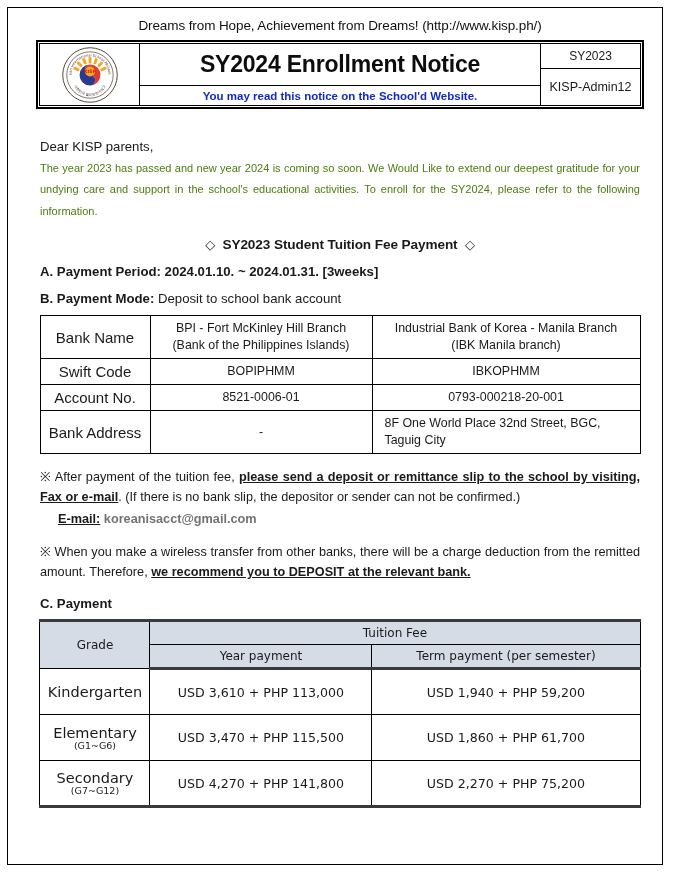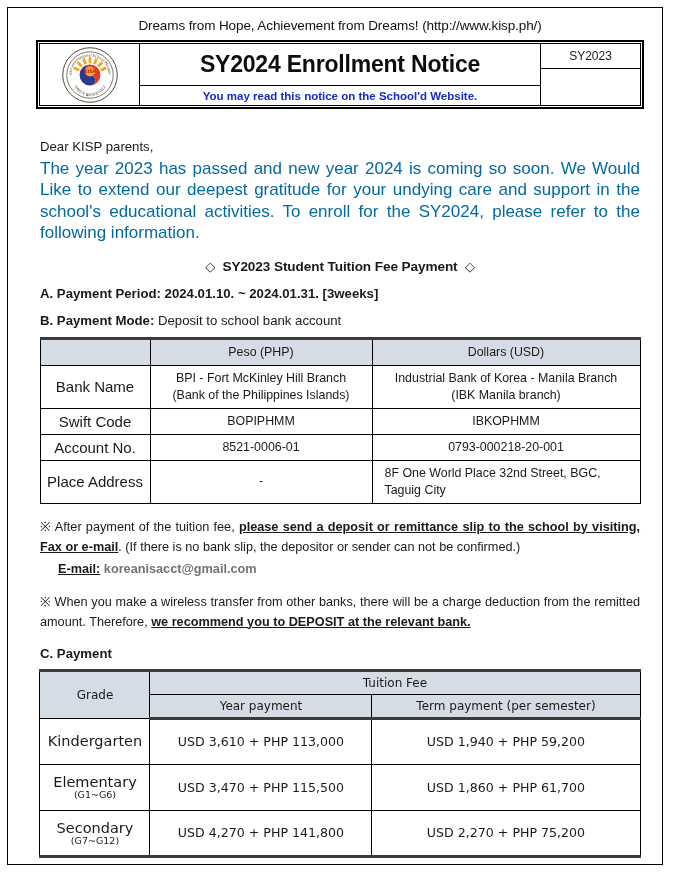--- a/index.html
+++ b/index.html
@@ -126,23 +126,23 @@
     width: 600px;
     margin: 0 auto;
     padding-top: 27px;
   }
   .p-line {
     font-size: 13.2px;
     line-height: 21.5px;
     color: #1a1a1a;
   }
   .p-intro {
-    font-size: 17px;
+    font-size: 11px;
     line-height: 21.5px;
-    color: #0369a1;
+    color: #4d7c0f;
     text-align: justify;
     margin-top: 0;
   }
   .section-head {
     text-align: center;
     font-size: 13.6px;
     font-weight: bold;
     margin-top: 15px;
     letter-spacing: -0.1px;
   }
@@ -269,20 +269,21 @@
             </text>
           </svg>
         </span>
       </div>
       <div class="mh-center">
         <div class="mh-title">SY2024 Enrollment Notice</div>
         <div class="mh-sub">You may read this notice on the School'd Website.</div>
       </div>
       <div class="mh-right">
         <div class="mh-r-top">SY2023</div>
+        <div class="mh-r-bot">KISP-Admin12</div>
       </div>
     </div>
   </div>
 
   <div class="body-wrap">
     <div class="p-line">Dear KISP parents,</div>
     <div class="p-intro">The year 2023 has passed and new year 2024 is coming so soon. We Would Like to extend our deepest gratitude for your undying care and support in the school's educational activities. To enroll for the SY2024, please refer to the following information.</div>
 
     <div class="section-head">
       <span class="dia">◇</span>
@@ -302,25 +303,20 @@
   </div>
 
   <table id="bank-table">
     <colgroup>
       <col style="width:110px">
       <col style="width:222px">
       <col style="width:268px">
     </colgroup>
     <tbody>
       <tr>
-        <td class="hdr-cell thickline-top"></td>
-        <td class="hdr-cell thickline-top">Peso (PHP)</td>
-        <td class="hdr-cell thickline-top">Dollars (USD)</td>
-      </tr>
-      <tr>
         <td class="lbl">Bank Name</td>
         <td>
           <span>BPI - Fort McKinley Hill Branch</span><br>
           <span>(Bank of the Philippines Islands)</span>
         </td>
         <td>
           <span>Industrial Bank of Korea - Manila Branch</span><br>
           <span>(IBK Manila branch)</span>
         </td>
       </tr>
@@ -328,21 +324,21 @@
         <td class="lbl">Swift Code</td>
         <td>BOPIPHMM</td>
         <td>IBKOPHMM</td>
       </tr>
       <tr>
         <td class="lbl">Account No.</td>
         <td>8521-0006-01</td>
         <td>0793-000218-20-001</td>
       </tr>
       <tr>
-        <td class="lbl">Place Address</td>
+        <td class="lbl">Bank Address</td>
         <td>-</td>
         <td class="addr">
           <span>8F One World Place 32nd Street, BGC,</span><br>
           <span>Taguig City</span>
         </td>
       </tr>
     </tbody>
   </table>
 
   <div class="note">

